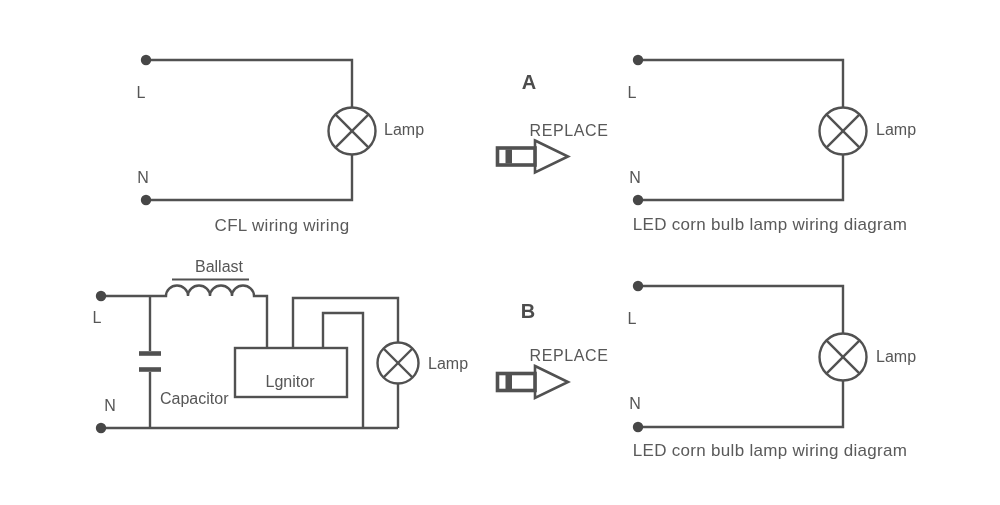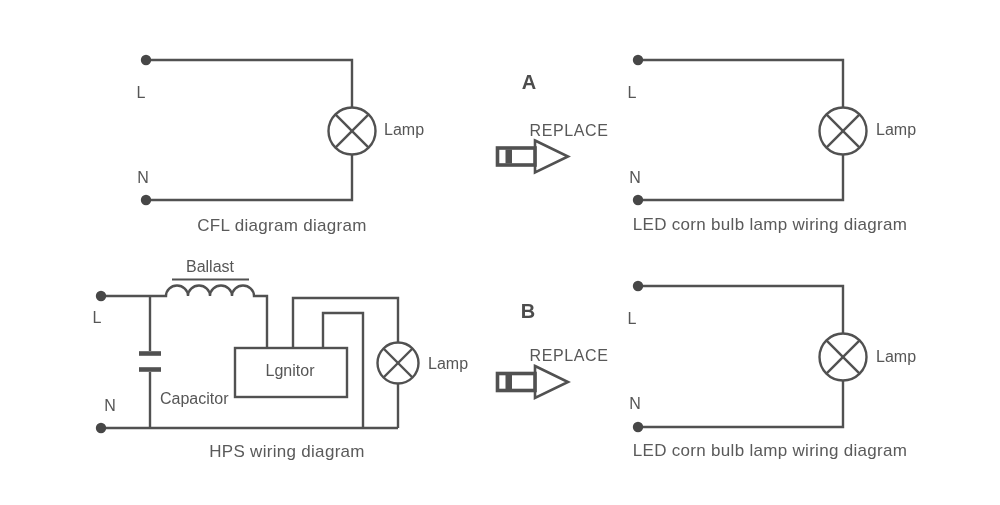--- a/index.html
+++ b/index.html
@@ -97,39 +97,38 @@
         <rect x="497.5" y="373.5" width="37.5" height="17" fill="#ffffff" stroke-width="3.6"></rect>
         <rect x="505.5" y="375" width="6.5" height="14" fill="#515151" stroke="none"></rect>
       </g>
 
     </g>
   </svg>
 
   <div class="lbl" style="left:141px;top:93px">L</div>
   <div class="lbl" style="left:143px;top:178px">N</div>
   <div class="lbl left" style="left:384px;top:130px">Lamp</div>
-  <div class="lbl caption" style="left:282px;top:225px">CFL diagram diagram</div>
+  <div class="lbl caption" style="left:282px;top:225px">CFL wiring wiring</div>
 
   <div class="lbl" style="left:632px;top:93px">L</div>
   <div class="lbl" style="left:635px;top:178px">N</div>
   <div class="lbl left" style="left:876px;top:130px">Lamp</div>
   <div class="lbl caption" style="left:770px;top:224px">LED corn bulb lamp wiring diagram</div>
 
   <div class="lbl step" style="left:529px;top:82px">A</div>
   <div class="lbl replace" style="left:529px;top:131px">REPLACE</div>
 
   <div class="lbl step" style="left:528px;top:311px">B</div>
   <div class="lbl replace" style="left:529px;top:356px">REPLACE</div>
 
-  <div class="lbl" style="left:210px;top:267px">Ballast</div>
+  <div class="lbl" style="left:219px;top:267px">Ballast</div>
   <div class="lbl" style="left:97px;top:318px">L</div>
   <div class="lbl" style="left:110px;top:406px">N</div>
   <div class="lbl left" style="left:160px;top:399px">Capacitor</div>
-  <div class="lbl" style="left:290px;top:371px">Lgnitor</div>
+  <div class="lbl" style="left:290px;top:382px">Lgnitor</div>
   <div class="lbl left" style="left:428px;top:364px">Lamp</div>
-  <div class="lbl caption" style="left:287px;top:451px">HPS wiring diagram</div>
 
   <div class="lbl" style="left:632px;top:319px">L</div>
   <div class="lbl" style="left:635px;top:404px">N</div>
   <div class="lbl left" style="left:876px;top:357px">Lamp</div>
   <div class="lbl caption" style="left:770px;top:450px">LED corn bulb lamp wiring diagram</div>
 
 </div>
 
 </body></html>

